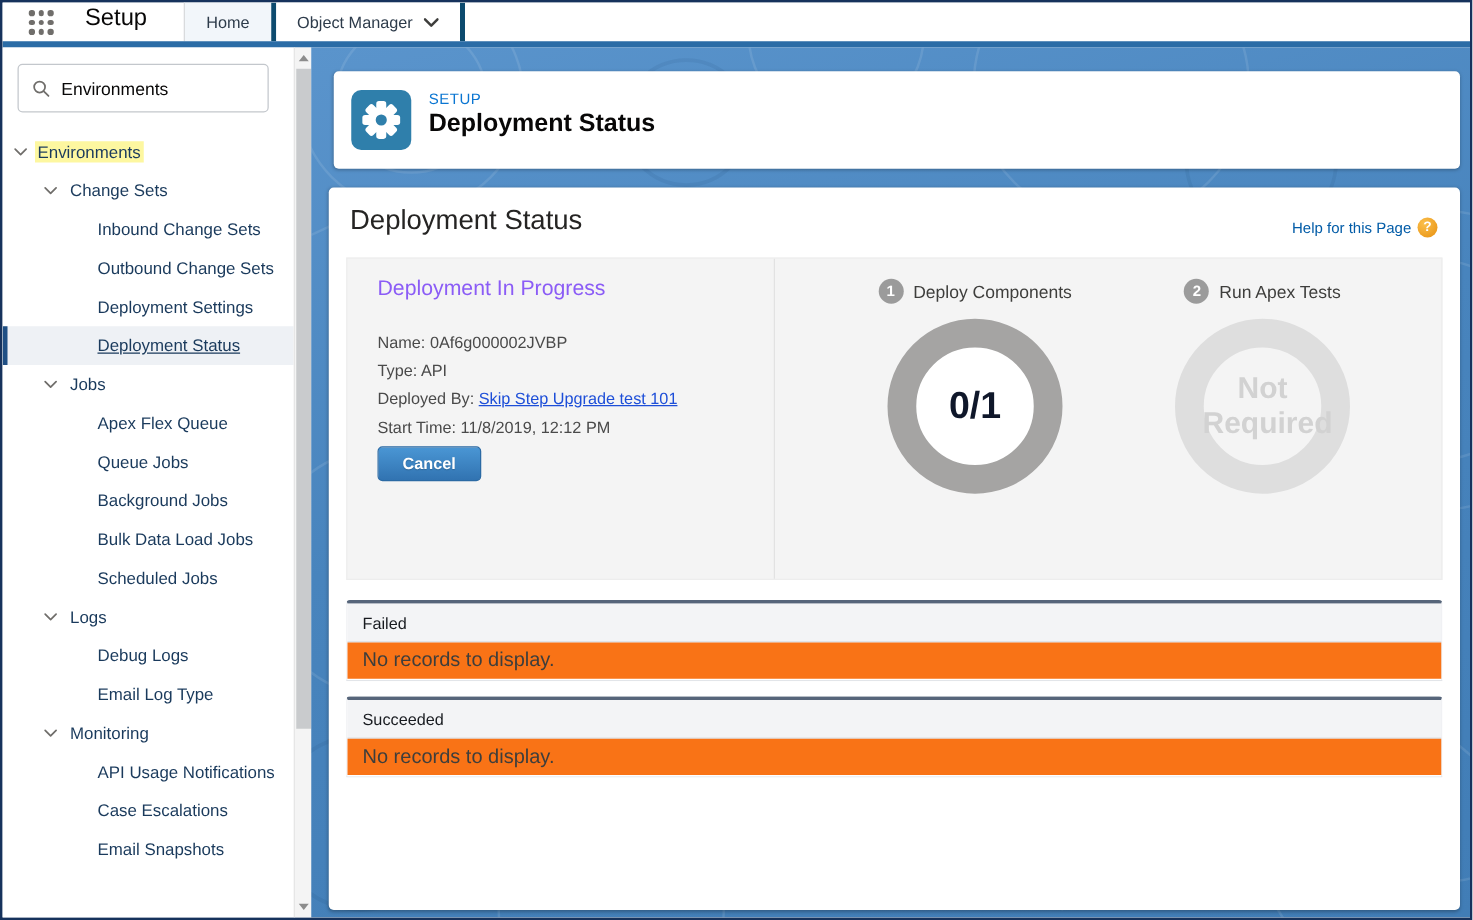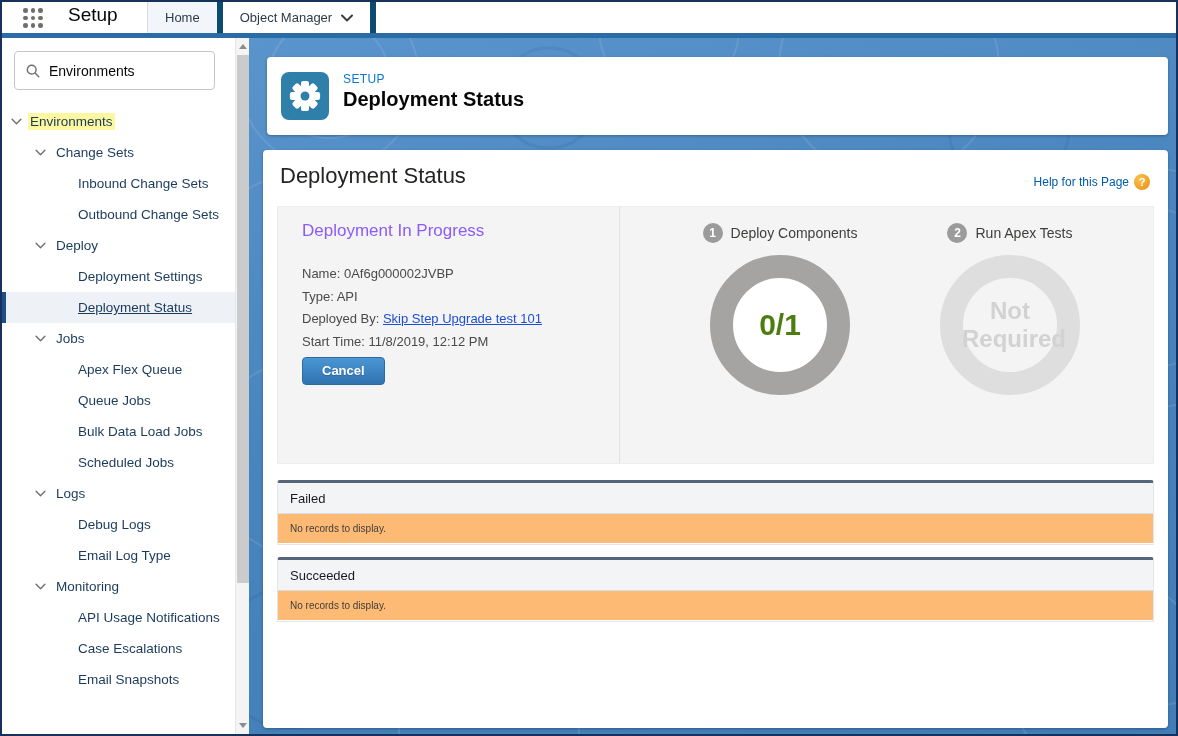--- a/index.html
+++ b/index.html
@@ -5,21 +5,21 @@
   * { margin:0; padding:0; box-sizing:border-box; }
   body { font-family:"Liberation Sans", sans-serif; background:#e8e8e8; }
   .page { position:relative; width:1178px; height:736px; border:2px solid #16325c; background:#fff; overflow:hidden; }
 
   
   .topbar { position:absolute; left:0; top:0; right:0; height:31px; background:#fff; }
   .waffle { position:absolute; left:21px; top:6px; width:20px; height:20px; display:grid; grid-template-columns:repeat(3,1fr); gap:2.5px; cursor:pointer; }
   .waffle i { width:4.5px; height:4.5px; border-radius:50%; background:#706e6b; }
   .app-name { position:absolute; left:66px; top:2px; font-size:19px; color:#080707; }
   .tabs { position:absolute; left:145px; top:0; height:31px; display:flex; }
-  .tab { display:flex; align-items:center; gap:9px; padding:0 17px; font-size:13px; color:#2d3b4a; border-right:6px solid #0c4a6e; cursor:pointer; background:#fff; height:31px; }
+  .tab { display:flex; align-items:center; gap:9px; padding:0 17px; font-size:13px; color:#2d3b4a; border-right:4px solid #0c4a6e; cursor:pointer; background:#fff; height:31px; }
   .tab.active { background:#f2f6fa; border-left:1px solid #d9dbdd; }
   .tab .chev-dn { width:12px; height:8px; color:#3e3e3c; }
   .strip { position:absolute; left:0; top:31px; right:0; height:5px; background:#2b6ca6; }
 
   
   .sidebar { position:absolute; left:0; top:36px; bottom:0; width:233px; background:#fff; overflow:hidden; }
   .search-box { position:absolute; left:12px; top:13px; width:201px; height:39px; border:1px solid #c3c7cc; border-radius:4px; display:flex; align-items:center; padding:0 11px; background:#fff; }
   .search-icon { width:14px; height:14px; flex:0 0 auto; color:#706e6b; margin-right:9px; }
   .search-box input { border:none; outline:none; font-size:14px; color:#080707; width:100%; font-family:inherit; background:transparent; }
   .nav { position:absolute; top:68px; left:0; right:0; }
@@ -65,30 +65,30 @@
   .fields { position:absolute; left:24px; top:56px; font-size:13px; color:#4a4a4a; line-height:22.5px; }
   .f-value.link { text-decoration:underline; cursor:pointer; color:#1d4ed8; }
   .cancel-btn { position:absolute; left:24px; top:150px; padding:5px 19px 6px; font-size:13px; font-weight:bold; color:#fff; background:linear-gradient(#4a96d4,#3173b1); border:1px solid #2b6aa4; border-radius:4px; cursor:pointer; font-family:inherit; text-shadow:0 1px 1px rgba(0,0,0,.2); }
 
   .step { position:absolute; top:0; width:170px; height:100%; }
   .step1 { left:417px; }
   .step2 { left:647px; }
   .step-head { position:absolute; top:16px; left:-40px; right:-40px; display:flex; align-items:center; justify-content:center; gap:8px; font-size:14px; color:#3e3e3c; }
   .step-num { width:20px; height:20px; border-radius:50%; background:#9b9b9b; color:#fff; font-size:12px; font-weight:bold; display:flex; align-items:center; justify-content:center; flex:0 0 auto; }
   .donut { position:absolute; top:48px; left:15px; width:140px; height:140px; border-radius:50%; border:23px solid #a5a4a3; background:#fff; display:flex; align-items:center; justify-content:center; }
-  .step1 .donut-text { font-size:30px; font-weight:bold; color:#4d7c0f; }
+  .step1 .donut-text { font-size:30px; font-weight:bold; color:#0f172a; }
   .step2 .donut { border-color:#dedede; background:transparent; }
   .step2 .donut-text { font-size:24px; font-weight:bold; color:#d2d2d2; text-align:center; line-height:1.15; width:96px; }
 
   
   .section { position:absolute; left:14px; width:877px; height:65px; border:1px solid #e2e5e9; border-top:3px solid #56657a; border-radius:3px 3px 0 0; }
   .sec-0 { top:330px; }
   .sec-1 { top:407px; }
   .sec-head { height:31px; background:#f3f4f6; border-bottom:1px solid #dadde2; display:flex; align-items:center; padding-left:12px; font-size:13px; font-weight:normal; color:#181b20; }
-  .sec-body { height:29px; background:#fdba74; display:flex; align-items:center; padding-left:12px; font-size:10px; color:#3e3e3c; }
+  .sec-body { height:29px; background:#f97316; display:flex; align-items:center; padding-left:12px; font-size:16px; color:#3e3e3c; }
 </style>
 </head>
 <body>
 
 <div class="page">
 
   <div class="topbar">
     <div class="waffle">
       <i></i>
         <i></i>
@@ -135,43 +135,40 @@
             <path d="M1 1.5 L6 6.5 L11 1.5" fill="none" stroke="currentColor" stroke-width="1.6" stroke-linecap="round" stroke-linejoin="round"></path>
           </svg>
         <span class="nav-label">Change Sets</span>
       </div>
       <div class="nav-row lvl2">
         <span class="nav-label">Inbound Change Sets</span>
       </div>
       <div class="nav-row lvl2">
         <span class="nav-label">Outbound Change Sets</span>
       </div>
-      <div class="nav-row lvl1">
-        <svg class="chev" viewBox="0 0 12 8">
-            <path d="M1 1.5 L6 6.5 L11 1.5" fill="none" stroke="currentColor" stroke-width="1.6" stroke-linecap="round" stroke-linejoin="round"></path>
-          </svg>
-        <span class="nav-label">Deploy</span>
-      </div>
       <div class="nav-row lvl2">
         <span class="nav-label">Deployment Settings</span>
       </div>
       <div class="nav-row lvl2 selected">
         <span class="nav-label">Deployment Status</span>
       </div>
       <div class="nav-row lvl1">
         <svg class="chev" viewBox="0 0 12 8">
             <path d="M1 1.5 L6 6.5 L11 1.5" fill="none" stroke="currentColor" stroke-width="1.6" stroke-linecap="round" stroke-linejoin="round"></path>
           </svg>
         <span class="nav-label">Jobs</span>
       </div>
       <div class="nav-row lvl2">
         <span class="nav-label">Apex Flex Queue</span>
       </div>
       <div class="nav-row lvl2">
         <span class="nav-label">Queue Jobs</span>
+      </div>
+      <div class="nav-row lvl2">
+        <span class="nav-label">Background Jobs</span>
       </div>
       <div class="nav-row lvl2">
         <span class="nav-label">Bulk Data Load Jobs</span>
       </div>
       <div class="nav-row lvl2">
         <span class="nav-label">Scheduled Jobs</span>
       </div>
       <div class="nav-row lvl1">
         <svg class="chev" viewBox="0 0 12 8">
             <path d="M1 1.5 L6 6.5 L11 1.5" fill="none" stroke="currentColor" stroke-width="1.6" stroke-linecap="round" stroke-linejoin="round"></path>

